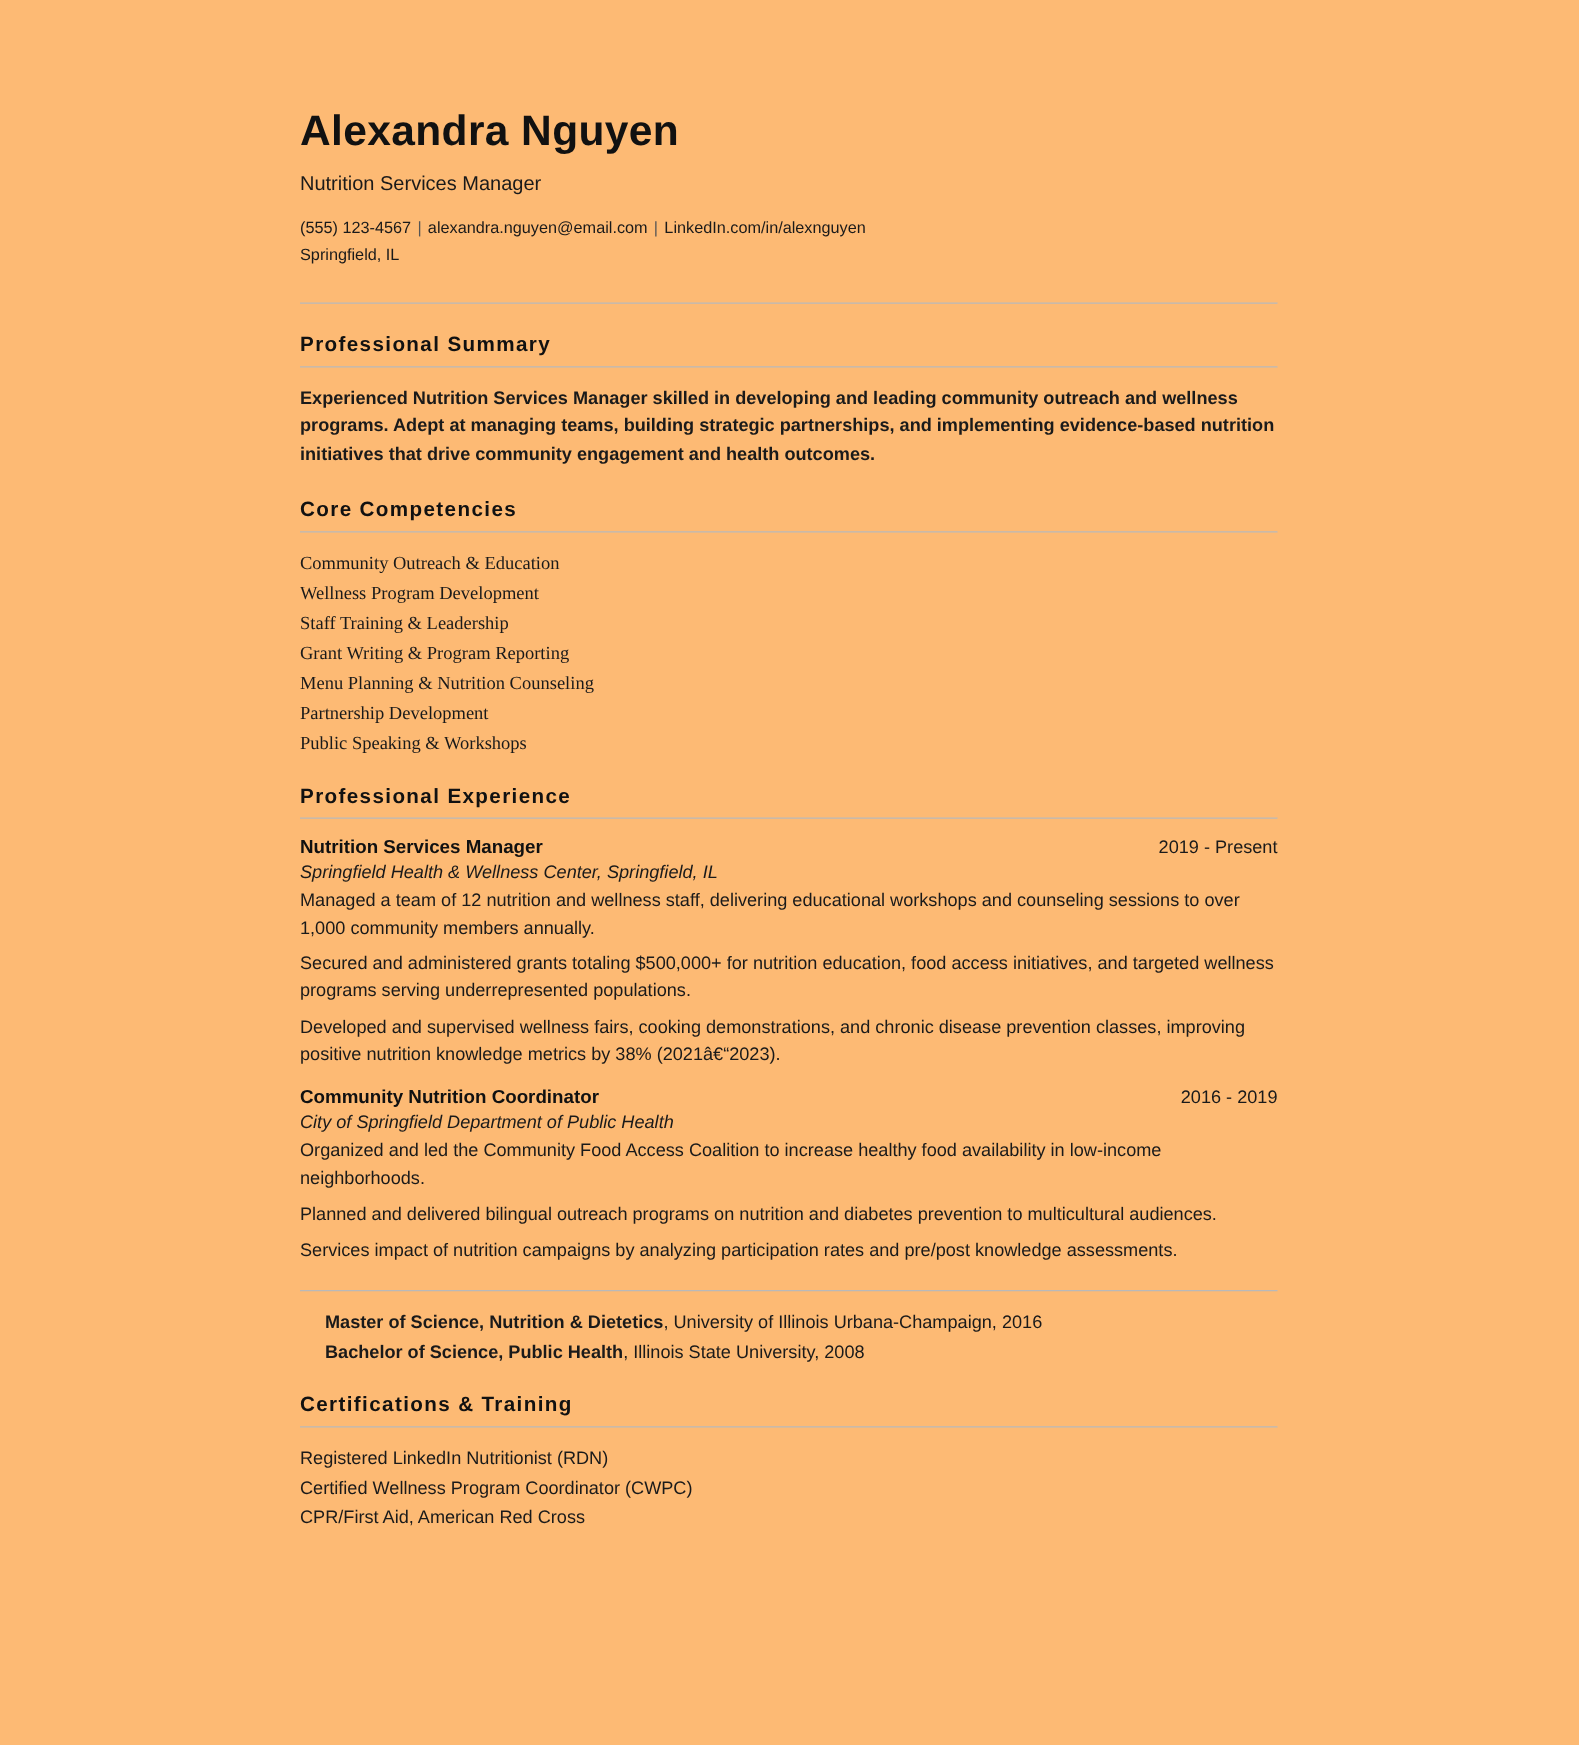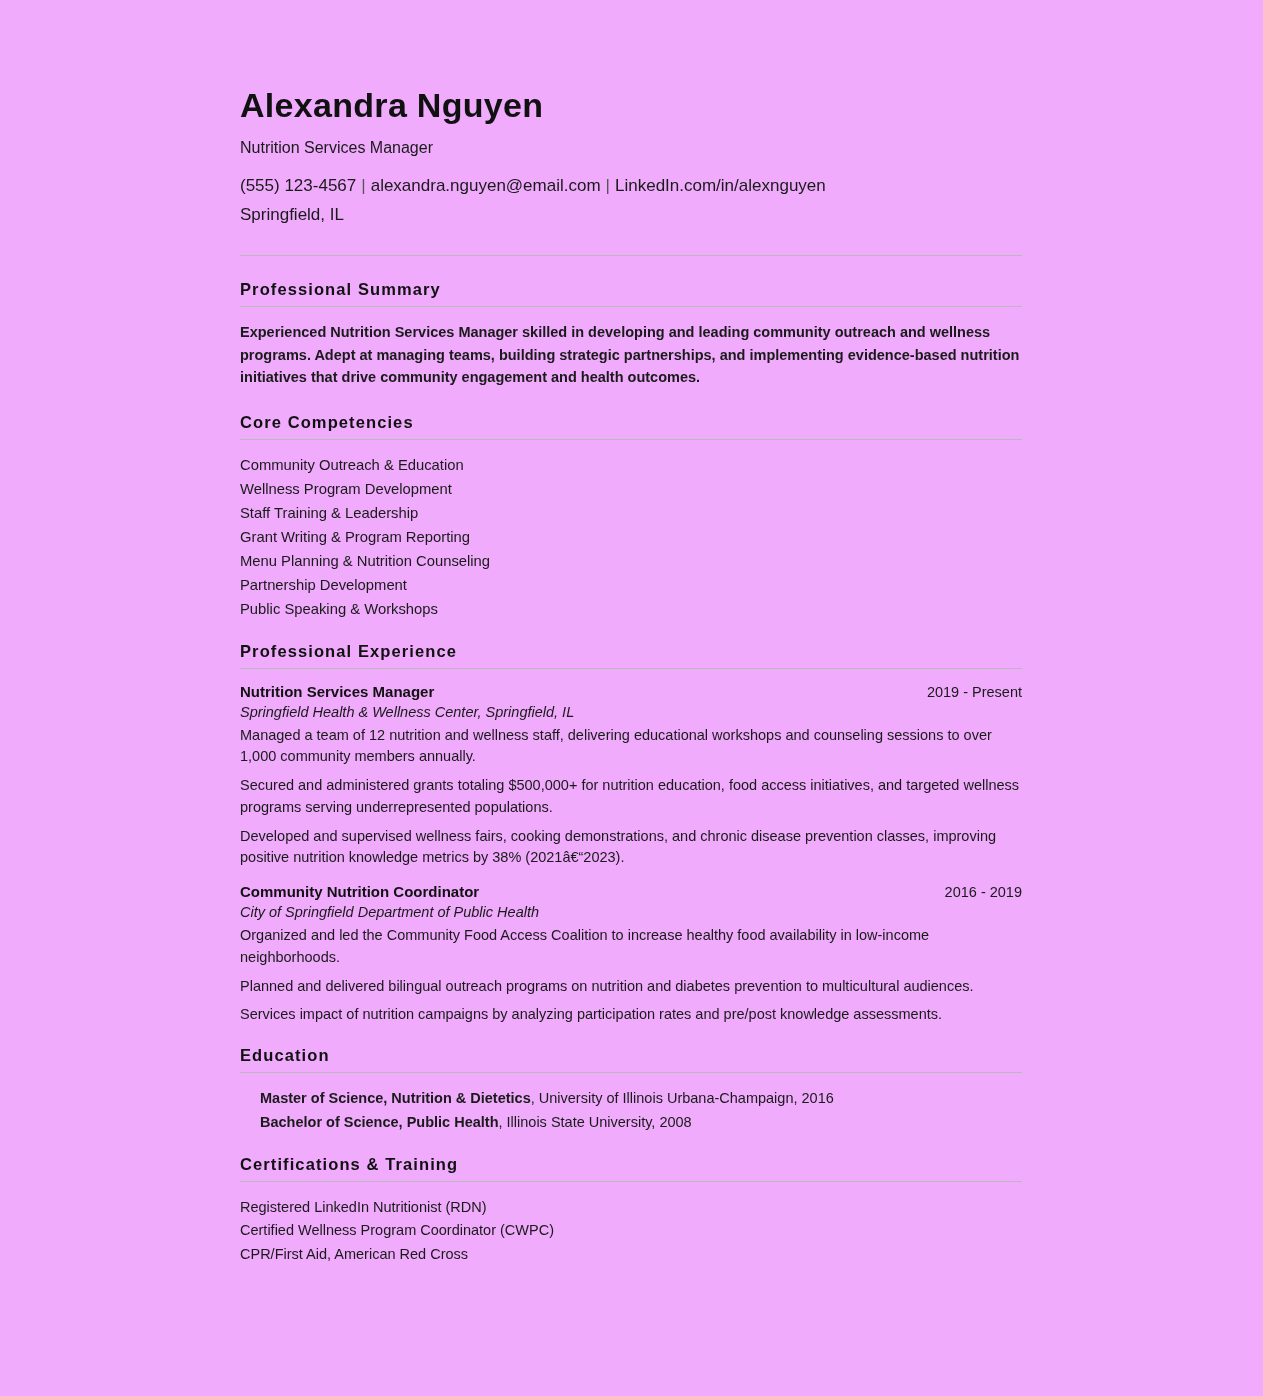--- a/index.html
+++ b/index.html
@@ -11,41 +11,41 @@
     width: 1263px;
     min-height: 1396px;
     font-family: "Liberation Sans", sans-serif;
     color: #1a1a1a;
   }
   .page {
     width: 1263px;
     min-height: 1396px;
     box-sizing: border-box;
     padding: 86px 242px 40px 240px;
-    background: #f0abfc;
+    background: #fdba74;
   }
   .resume {
     width: 782px;
   }
 
   
   .name {
     font-size: 34px;
     font-weight: bold;
     letter-spacing: 0.3px;
     margin: 0 0 14px 0;
     color: #111111;
   }
   .title {
     font-size: 16px;
     margin: 0 0 14px 0;
     color: #1a1a1a;
   }
   .contact-line {
-    font-size: 17px;
+    font-size: 13px;
     line-height: 1.72;
     color: #1a1a1a;
   }
   .sep {
     color: #555555;
     padding: 0 5px;
   }
   .header-rule {
     border: 0;
     border-top: 1px solid #b9b9b9;
@@ -78,20 +78,21 @@
   
   .comp-list {
     list-style: none;
     margin: 0;
     padding: 0;
   }
   .comp-list li {
     font-size: 14.8px;
     line-height: 1.62;
     padding: 0;
+    font-family: Liberation Serif, serif;
   }
 
   
   .job {
     margin-bottom: 6px;
   }
   .job + .job {
     margin-top: 14px;
   }
   .job-head {
@@ -210,21 +211,20 @@
         <div class="job-org">City of Springfield Department of Public Health</div>
         <ul class="bullets">
           <li>Organized and led the Community Food Access Coalition to increase healthy food availability in low-income neighborhoods.</li>
           <li>Planned and delivered bilingual outreach programs on nutrition and diabetes prevention to multicultural audiences.</li>
           <li>Services impact of nutrition campaigns by analyzing participation rates and pre/post knowledge assessments.</li>
         </ul>
       </div>
     </div>
 
     <div class="section tight">
-      <h2 class="section-title">Education</h2>
       <hr class="section-rule">
       <div class="edu-item">
         <b>Master of Science, Nutrition &amp; Dietetics</b><span>, University of Illinois Urbana-Champaign, 2016</span>
       </div>
       <div class="edu-item">
         <b>Bachelor of Science, Public Health</b><span>, Illinois State University, 2008</span>
       </div>
     </div>
 
     <div class="section tight">

